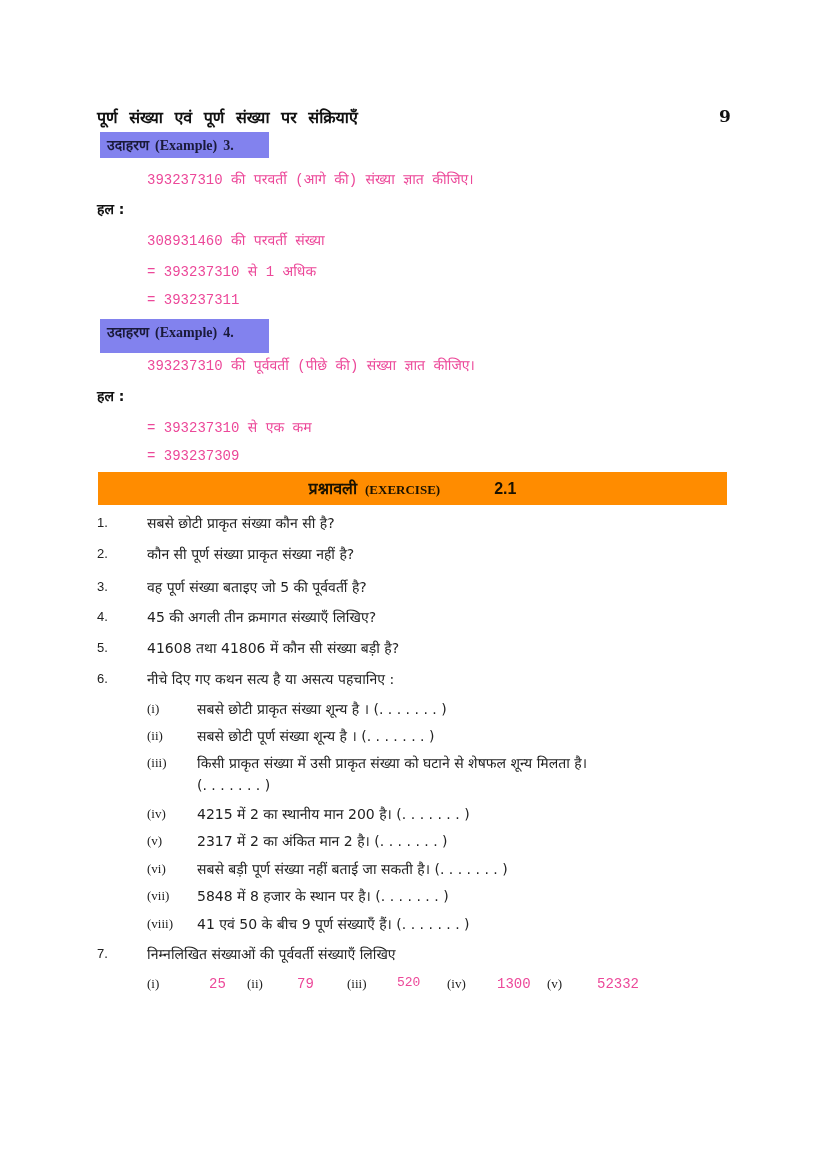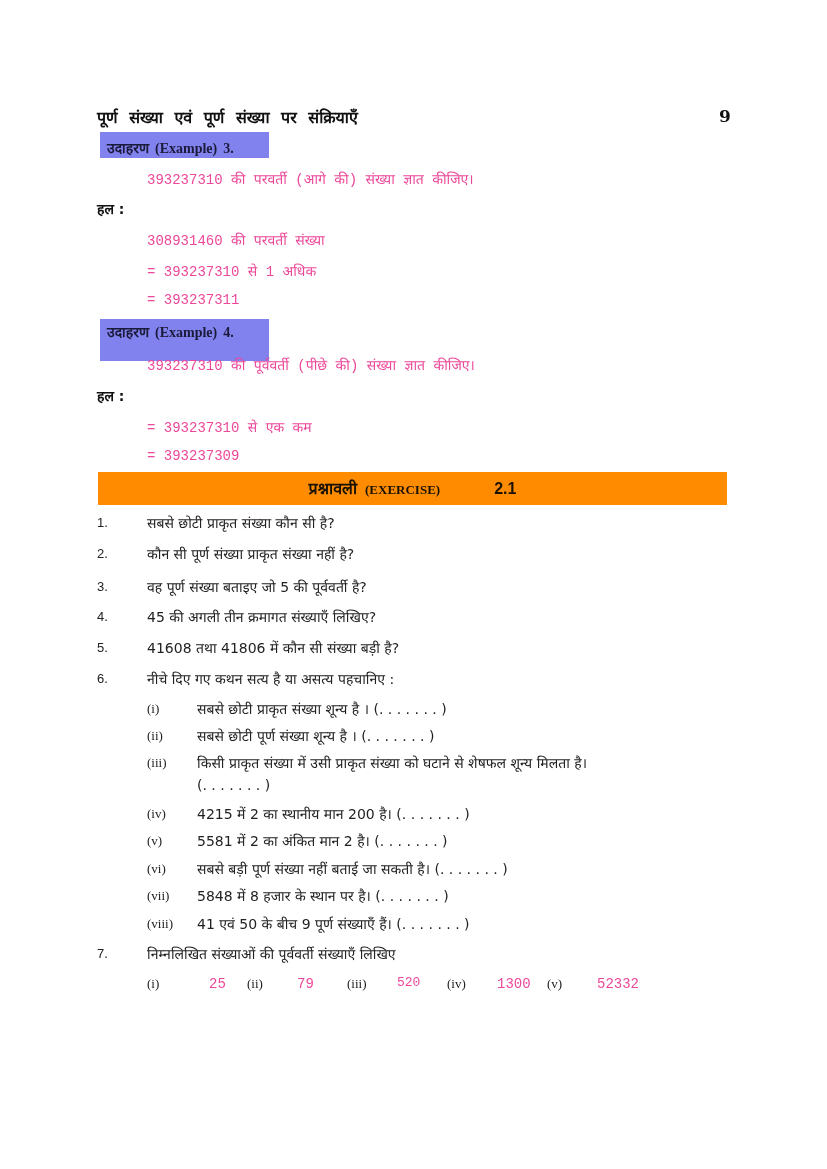--- a/index.html
+++ b/index.html
@@ -21,21 +21,21 @@
       left: 719px; top: 106px;
       font-family: "DejaVu Serif", serif;
       font-size: 17px; font-weight: bold;
     }
     .ex-box {
       background: #8282ee;
       height: 26px;
       left: 100px; width: 169px;
       box-sizing: border-box;
       padding-left: 7px;
-      line-height: 32px;
+      line-height: 26px;
       font-size: 14px; font-weight: bold;
       color: #1a1a3a;
     }
     .ex-box .en { font-family: "Liberation Serif", serif; font-size: 14px; margin-left: 6px; }
     .ex-box .num { font-family: "Liberation Serif", serif; margin-left: 6px; }
     .line {
       font-size: 14px; color: #ec4899;
       font-family: Liberation Mono, monospace;
     }
     .hal {
@@ -70,21 +70,21 @@
 
 <div class="abs ex-box" style="top:132px;">
   <span>उदाहरण</span><span class="en">(Example)</span><span class="num">3.</span>
 </div>
 <div class="abs line" style="left:147px; top:169px;">393237310 की परवर्ती (आगे की) संख्या ज्ञात कीजिए।</div>
 <div class="abs hal" style="top:199px;">हल :</div>
 <div class="abs line" style="left:147px; top:230px;">308931460 की परवर्ती संख्या</div>
 <div class="abs line" style="left:147px; top:261px;">= 393237310 से 1 अधिक</div>
 <div class="abs line" style="left:147px; top:292px;">= 393237311</div>
 
-<div class="abs ex-box" style="top:319px; height:42px; line-height:27px;">
+<div class="abs ex-box" style="top:319px; height:34px; line-height:27px;">
   <span>उदाहरण</span><span class="en">(Example)</span><span class="num">4.</span>
 </div>
 <div class="abs line" style="left:147px; top:355px;">393237310 की पूर्ववर्ती (पीछे की) संख्या ज्ञात कीजिए।</div>
 <div class="abs hal" style="top:386px;">हल :</div>
 <div class="abs line" style="left:147px; top:417px;">= 393237310 से एक कम</div>
 <div class="abs line" style="left:147px; top:448px;">= 393237309</div>
 
 <div class="abs ex-bar">
   <span>प्रश्नावली</span><span class="en">(EXERCISE)</span><span class="num">2.1</span>
 </div>
@@ -114,21 +114,21 @@
 <div class="abs stext" style="top:726px;">सबसे छोटी पूर्ण संख्या शून्य है । (. . . . . . . )</div>
 
 <div class="abs snum" style="top:755px;">(iii)</div>
 <div class="abs stext" style="top:753px;">किसी प्राकृत संख्या में उसी प्राकृत संख्या को घटाने से शेषफल शून्य मिलता है।</div>
 <div class="abs stext" style="top:777px;">(. . . . . . . )</div>
 
 <div class="abs snum" style="top:806px;">(iv)</div>
 <div class="abs stext" style="top:804px;">4215 में 2 का स्थानीय मान 200 है। (. . . . . . . )</div>
 
 <div class="abs snum" style="top:833px;">(v)</div>
-<div class="abs stext" style="top:831px;">5581 में 2 का अंकित मान 2 है। (. . . . . . . )</div>
+<div class="abs stext" style="top:831px;">2317 में 2 का अंकित मान 2 है। (. . . . . . . )</div>
 
 <div class="abs snum" style="top:861px;">(vi)</div>
 <div class="abs stext" style="top:859px;">सबसे बड़ी पूर्ण संख्या नहीं बताई जा सकती है। (. . . . . . . )</div>
 
 <div class="abs snum" style="top:888px;">(vii)</div>
 <div class="abs stext" style="top:886px;">5848 में 8 हजार के स्थान पर है। (. . . . . . . )</div>
 
 <div class="abs snum" style="top:916px;">(viii)</div>
 <div class="abs stext" style="top:914px;">41 एवं 50 के बीच 9 पूर्ण संख्याएँ हैं। (. . . . . . . )</div>
 

